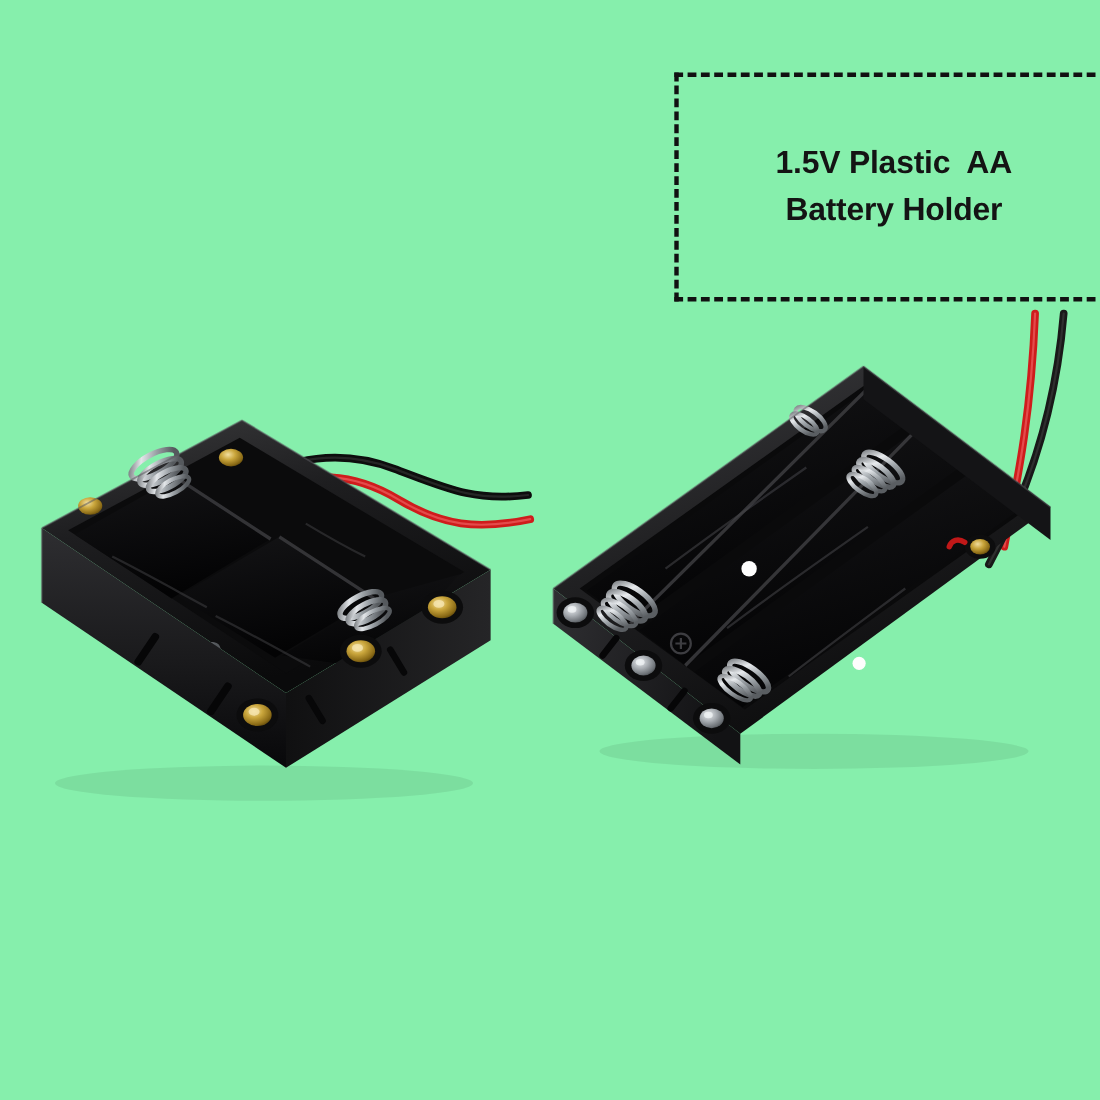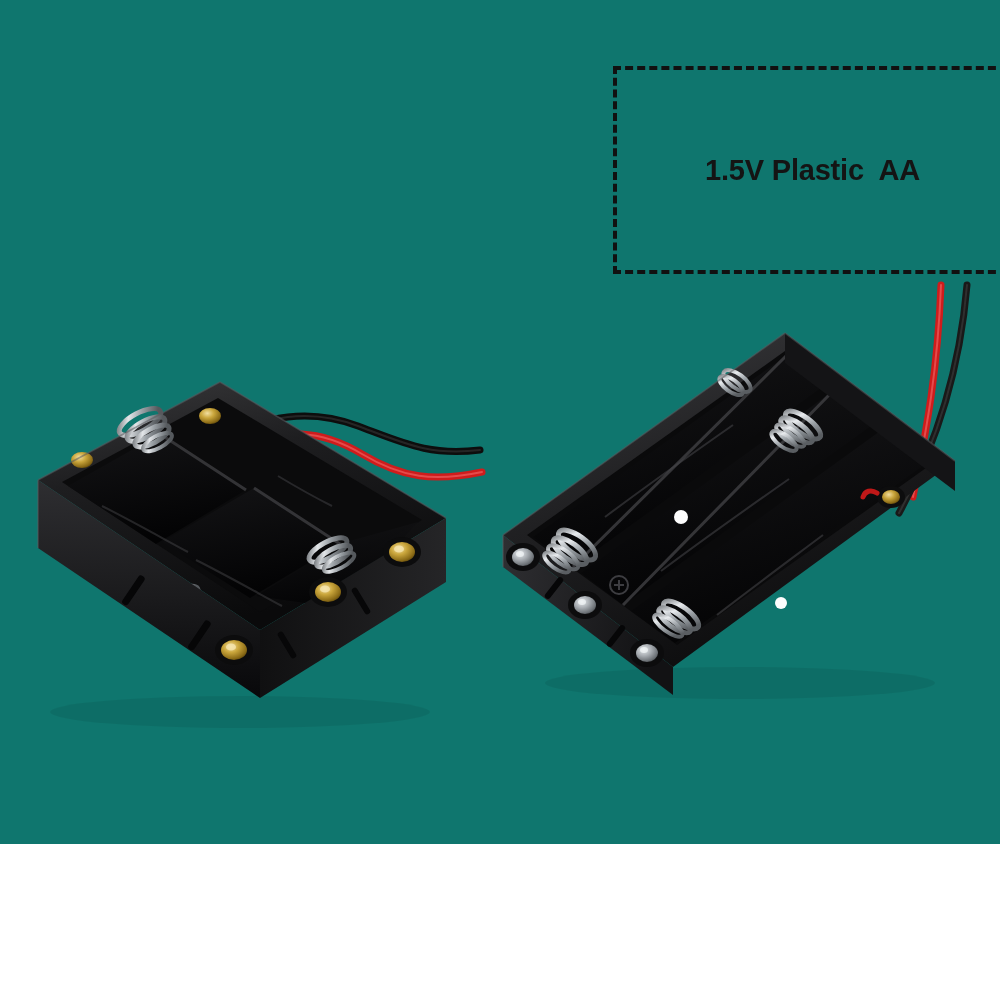--- a/index.html
+++ b/index.html
@@ -1,20 +1,20 @@
 <!DOCTYPE html>
 <html><head>
 <meta charset="utf-8">
 <title>Battery Holder Product Image</title>
 <style>
   html,body{margin:0;padding:0;background:#ffffff;}
   body{width:1000px;height:1000px;overflow:hidden;
        font-family:"Liberation Sans","DejaVu Sans",sans-serif;}
 
-  #stage{position:relative;width:1000px;height:844px;background:#0f766e;}
+  #stage{position:relative;width:1000px;height:1000px;background:#86efac;}
 
   
   #callout{
     position:absolute;
     left:613px; top:66px;
     width:395px; height:208px;
     box-sizing:border-box;
     border:4px dashed #111111;
     border-right:none;
     background:transparent;
@@ -315,15 +315,16 @@
       <g fill="none" stroke="#5c5c60" stroke-width="1.6" opacity="0.5">
         <path d="M18,250 L300,48"></path>
         <path d="M300,48 L470,176"></path>
         <path d="M18,250 L18,282"></path>
       </g>
     </svg>
   </div>
 
   <div id="callout">
     <div class="line">1.5V Plastic  AA</div>
+    <div class="line">Battery Holder</div>
   </div>
 
 </div>
 
 </body></html>

